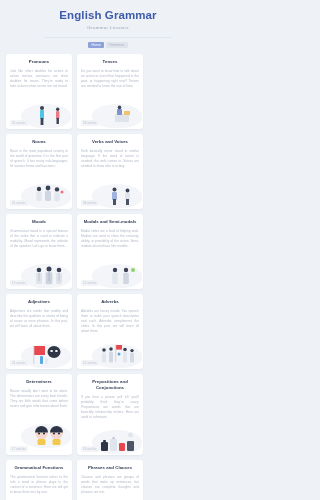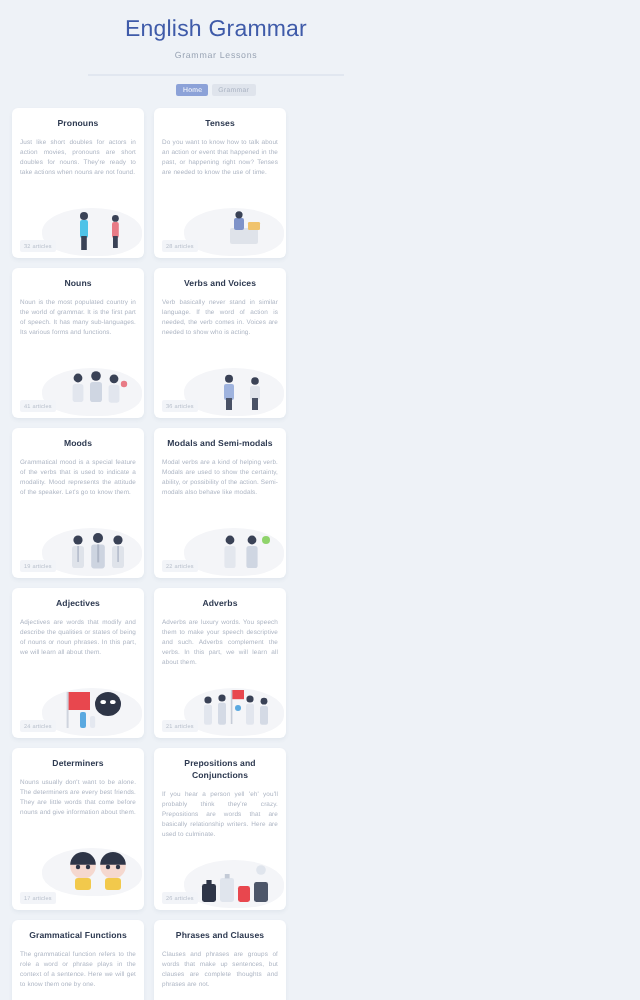--- a/index.html
+++ b/index.html
@@ -7,21 +7,21 @@
     width: 216px; height: 500px;
     background: #eef2f7;
     font-family: "Liberation Sans", sans-serif;
     overflow: hidden;
   }
   #page { width: 216px; height: 500px; position: relative; background: #eef2f7; }
 
   
   .header { padding: 9px 0 0 0; text-align: center; }
   .site-title {
-    font-size: 11.5px; font-weight: normal; color: #3f5ba9;
+    font-size: 11.5px; font-weight: bold; color: #3f5ba9;
     letter-spacing: .1px; line-height: 13px;
   }
   .site-sub {
     font-size: 4.4px; color: #9aa5b5; margin-top: 3px;
     letter-spacing: .35px; line-height: 6px;
   }
   .crumb-wrap {
     margin: 6px auto 0; width: 128px;
     border-top: 1px solid #e1e7f0; padding-top: 4px;
     display: flex; justify-content: center; align-items: center; gap: 2px;

